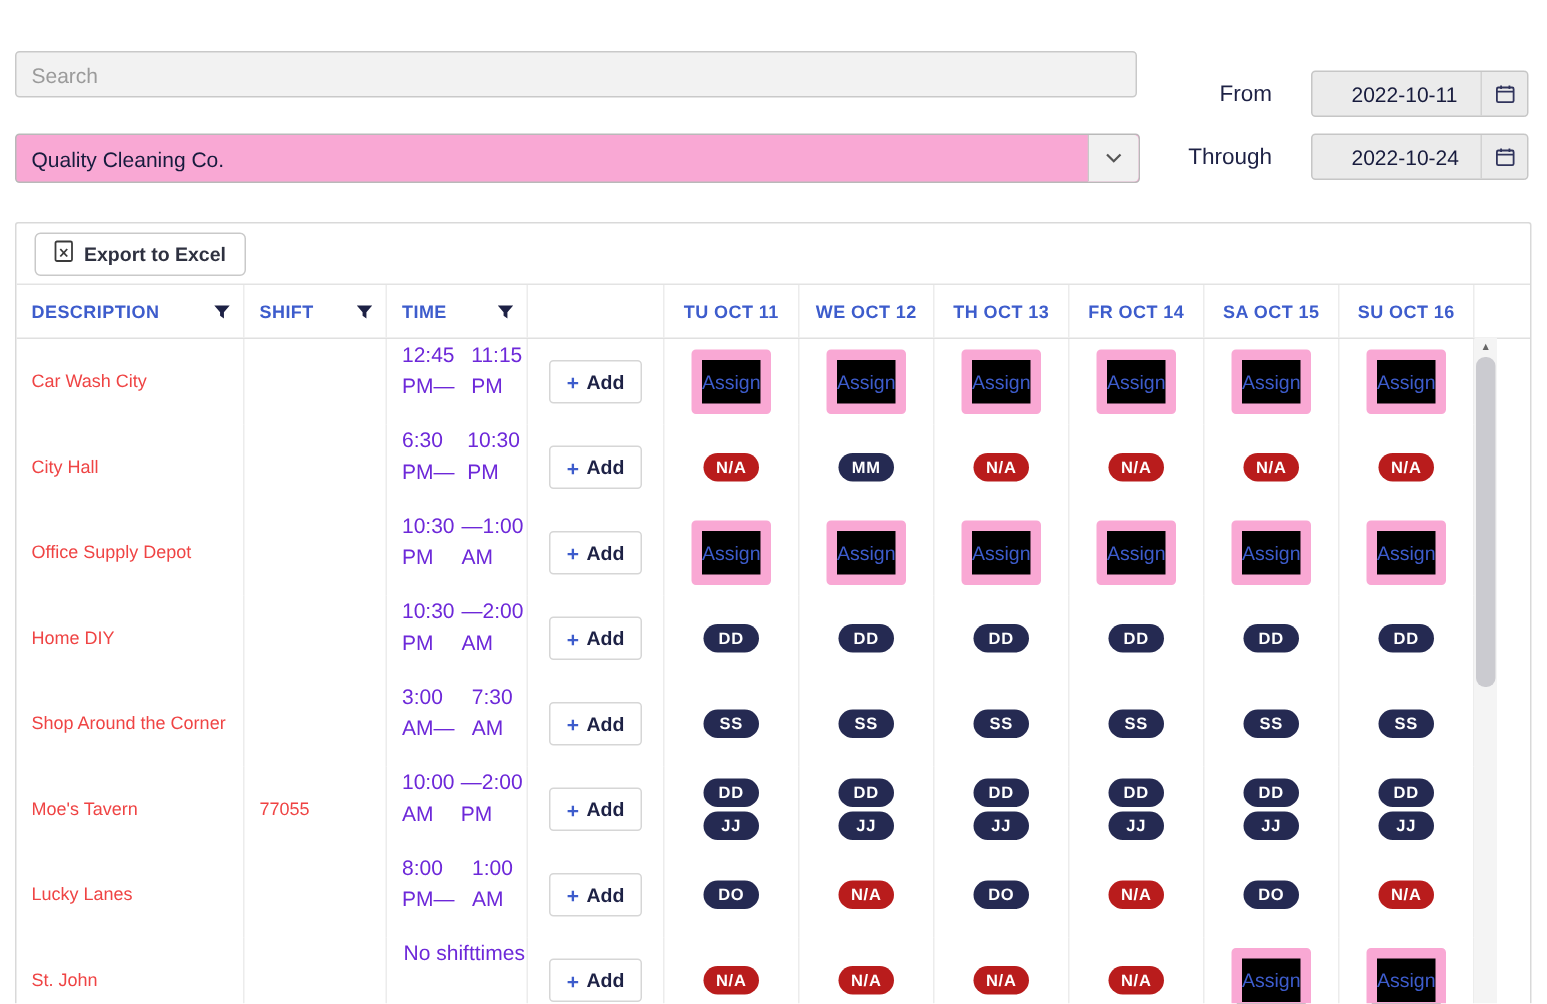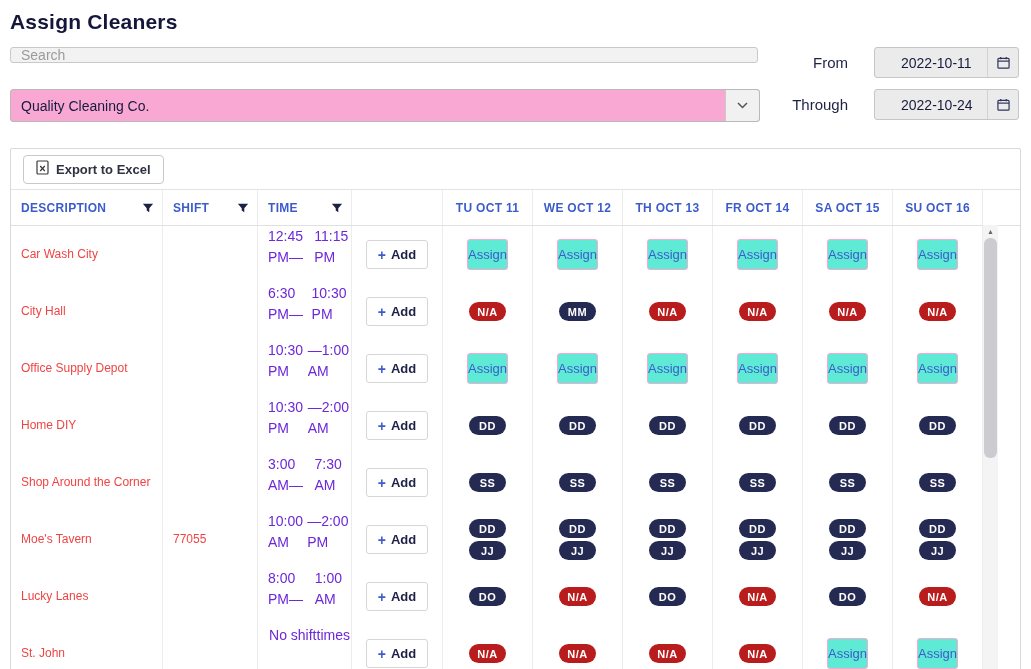--- a/index.html
+++ b/index.html
@@ -3,21 +3,21 @@
 <meta charset="utf-8">
 <style>
   html,body{margin:0;padding:0;background:#fff;}
   body{font-family:"Liberation Sans","DejaVu Sans",sans-serif;color:#171b3d;}
   .page{position:relative;width:1031px;height:669px;background:#fff;overflow:hidden;}
 
   
   .page-title{position:absolute;left:10px;top:10px;margin:0;font-size:21px;font-weight:700;color:#14173a;letter-spacing:.2px;}
 
   
-  .search-input{position:absolute;left:10px;top:47px;width:748px;height:16px;box-sizing:border-box;
+  .search-input{position:absolute;left:10px;top:34px;width:748px;height:31px;box-sizing:border-box;
     background:#f2f2f2;border:1px solid #c9c9c9;border-radius:3px;padding:0 10px;font-size:14px;color:#171b3d;outline:none;
     font-family:"Liberation Sans",sans-serif;}
   .search-input::placeholder{color:#9b9b9b;}
 
   .company-select{position:absolute;left:10px;top:89px;width:750px;height:33px;box-sizing:border-box;
     background:#f9a8d4;border:1px solid #b9b9b9;border-radius:3px;display:flex;align-items:center;cursor:pointer;}
   .company-select .value{flex:1;padding-left:10px;font-size:14px;color:#171b3d;}
   .company-select .chev{width:33px;height:100%;display:flex;align-items:center;justify-content:center;
     border-left:1px solid #c9c9c9;background:#f1f1f1;border-radius:0 3px 3px 0;}
 
@@ -50,40 +50,39 @@
 
   .gbody{position:relative;height:445px;overflow:hidden;}
   .grow{display:flex;height:57px;align-items:stretch;}
   .c-desc.body,.c-shift.body{font-size:12px;color:#ef4444;line-height:1.35;}
   .c-time.body{flex-direction:row;justify-content:center;align-items:flex-start;font-size:14px;color:#6d28d9;line-height:1.5;}
 
   .add-btn{display:inline-flex;align-items:center;gap:5px;padding:6px 11px;background:#fff;border:1px solid #d6d6d6;border-radius:3px;
     font-size:13px;color:#1d2145;font-weight:600;cursor:pointer;font-family:"Liberation Sans",sans-serif;}
   .add-btn .plus{color:#3d5ccc;font-weight:700;font-size:14px;line-height:1;}
 
-  .assign-btn{background:#5eead4;border:1px solid #f9a8d4;border-radius:3px;padding:7px 0;font-size:13px;color:#3d5ccc;cursor:pointer;
+  .assign-btn{background:#000000;border:7px solid #f9a8d4;border-radius:3px;padding:7px 0;font-size:13px;color:#3d5ccc;cursor:pointer;
     font-family:"Liberation Sans",sans-serif;}
 
   .pillstack{display:flex;flex-direction:column;align-items:center;gap:3px;}
   .pill{width:37px;height:19px;border-radius:10px;display:flex;align-items:center;justify-content:center;
     font-size:11px;font-weight:700;letter-spacing:.5px;color:#fff;}
   .pill.dark{background:#252a52;cursor:pointer;}
   .pill.na{background:#b91c1c;color:#fff;cursor:default;}
 
   
   .vscroll{position:absolute;left:972px;top:76px;bottom:0;width:15px;background:#f4f4f4;}
   .vscroll .arrow{width:100%;height:13px;display:flex;align-items:center;justify-content:center;font-size:7px;color:#666;}
   .vscroll .thumb{position:absolute;left:1px;top:13px;width:13px;height:220px;background:#cbcbd0;border-radius:6px;cursor:grab;}
 </style>
 </head>
 <body>
 
 <div class="page">
 
-  <h1 class="page-title">Assign Cleaners</h1>
 
   <input class="search-input" type="text" placeholder="Search" style="">
 
   <div class="company-select">
     <span class="value">Quality Cleaning Co.</span>
     <span class="chev">
       <svg width="11" height="7" viewBox="0 0 11 7">
           <polyline points="1,1 5.5,5.5 10,1" fill="none" stroke="#555" stroke-width="1.5"></polyline>
         </svg>
     </span>

